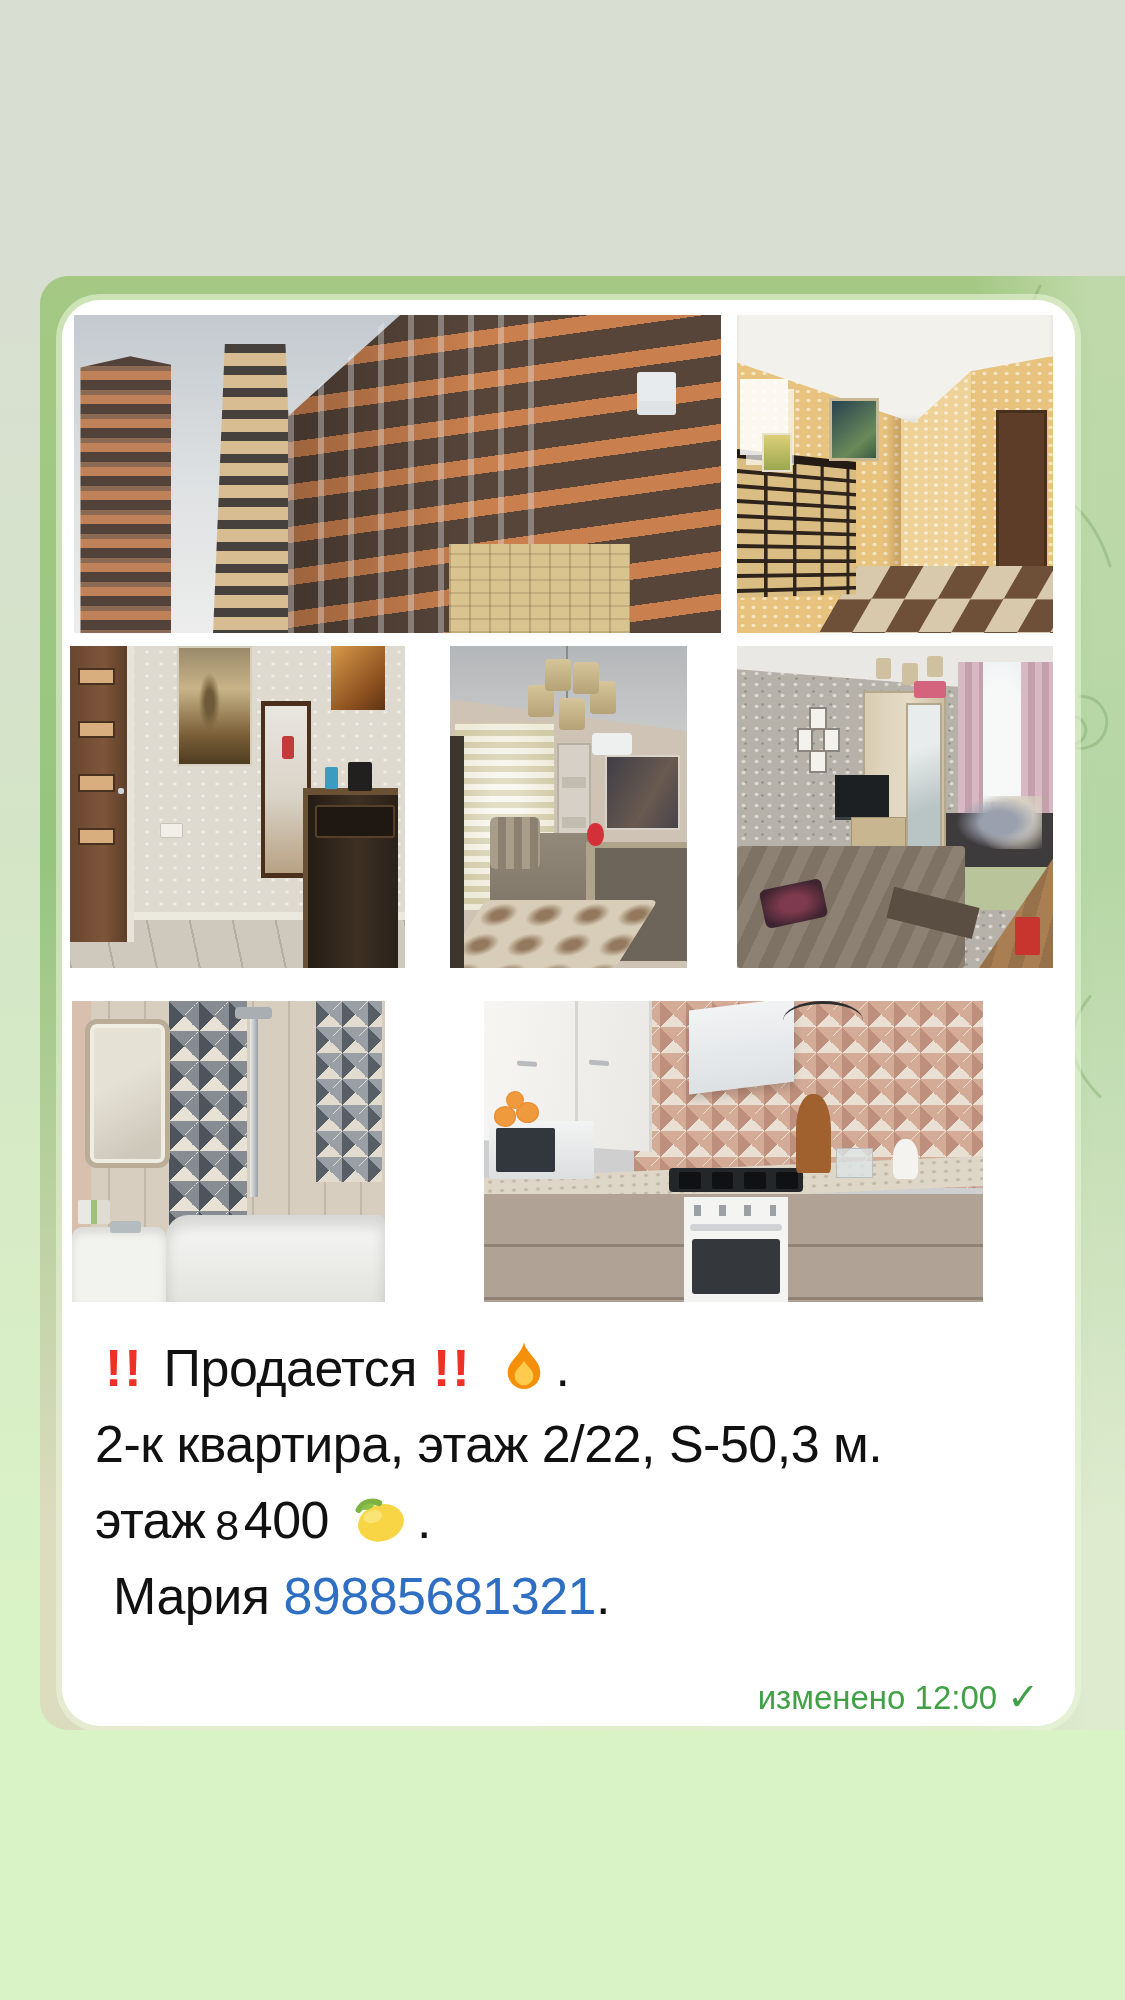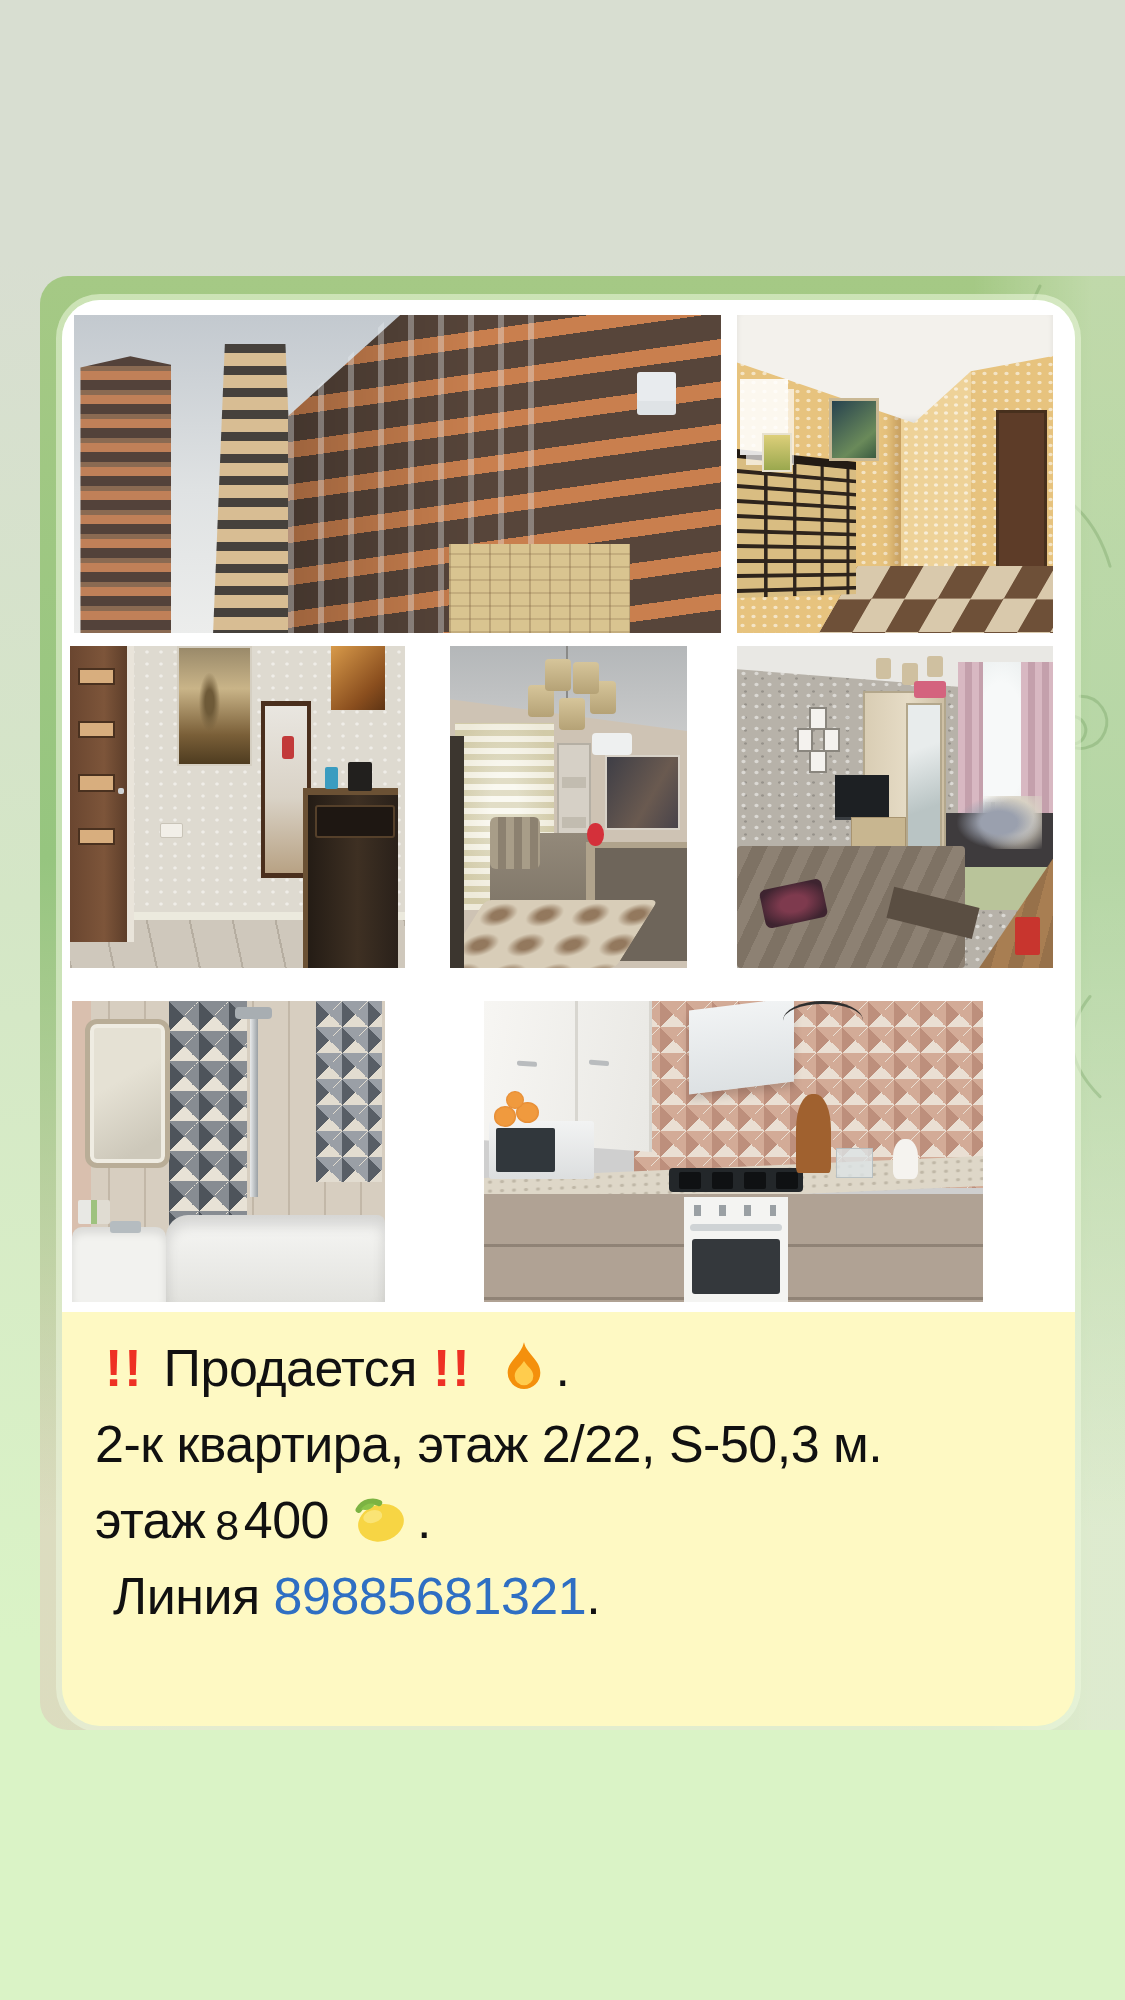--- a/index.html
+++ b/index.html
@@ -167,21 +167,21 @@
   .p7-grate{top:15%;width:16%;height:70%;background:#0f1113;border-radius:2px;}
   .p7-micro{left:1%;top:40%;width:21%;height:19%;background:linear-gradient(#f2f3f3,#dcdedf);border-radius:3px;}
   .p7-microdoor{left:7%;top:12%;width:56%;height:76%;background:#31373c;border-radius:2px;}
   .p7-fruit{border-radius:50%;background:radial-gradient(#f09a3e 55%,#cf6e1e);}
   .p7-board{left:62.5%;top:31%;width:7%;height:26%;background:#a0612f;border-radius:45% 45% 8% 8%;}
   .p7-cat{right:13%;top:46%;width:5%;height:13%;background:#f5f3ef;border-radius:45% 45% 20% 20%;}
   .p7-glasses{right:22%;top:49%;width:7%;height:9%;background:rgba(220,228,230,.8);border:1px solid #b8c0c2;}
 
   
   .caption{
-    position:absolute;left:0;right:0;top:1012px;bottom:0;background:#fef9c3;
+    position:absolute;left:0;right:0;top:1012px;bottom:0;background:#ffffff;
     padding:18px 30px 0 33px;font-size:52px;line-height:76px;letter-spacing:-0.5px;
     color:#111;white-space:nowrap;
   }
   .cap-line{height:76px;}
   .bang{color:#ee3124;font-weight:700;letter-spacing:2px;margin:0 6px 0 2px;}
   .l1-indent{margin-left:10px;}
   .l5-indent{margin-left:18px;}
   .phone{color:#2f6fc3;}
   .digit-sm{font-size:43px;position:relative;top:2px;margin:0 5px 0 10px;}
   .emoji-svg{display:inline-block;vertical-align:-10px;margin:0 4px;}
@@ -395,22 +395,26 @@
         <div class="cap-line">
           <span>этаж</span><span class="digit-sm">8</span><span>400</span>
           <svg class="emoji-svg" width="66" height="58" viewBox="0 0 26 24">
             <ellipse cx="13.4" cy="13.6" rx="9.6" ry="7.6" fill="#f7d544" transform="rotate(-16 13.4 13.6)"></ellipse>
             <ellipse cx="10" cy="11" rx="4" ry="2.6" fill="#fbe98a" transform="rotate(-16 10 11)" opacity="0.7"></ellipse>
             <path d="M4.2 8.2 C6.2 4.6 10.4 4.2 12.6 5.4" stroke="#7cb342" stroke-width="2.6" fill="none" stroke-linecap="round"></path>
             <path d="M5 8 q 2.4 -3 6 -2.2 q -2.2 3.4 -6 2.2z" fill="#8bc34a"></path>
           </svg><span>.</span>
         </div>
         <div class="cap-line">
-          <span class="l5-indent">Линия</span>
+          <span class="l5-indent">Мария</span>
           <span class="phone">89885681321</span><span>.</span>
         </div>
 
+        <div class="meta">
+          <span>изменено 12:00</span>
+          <span class="check">✓</span>
+        </div>
       </div>
 
     </div>
   </div>
 
 </div>
 
 </body></html>

